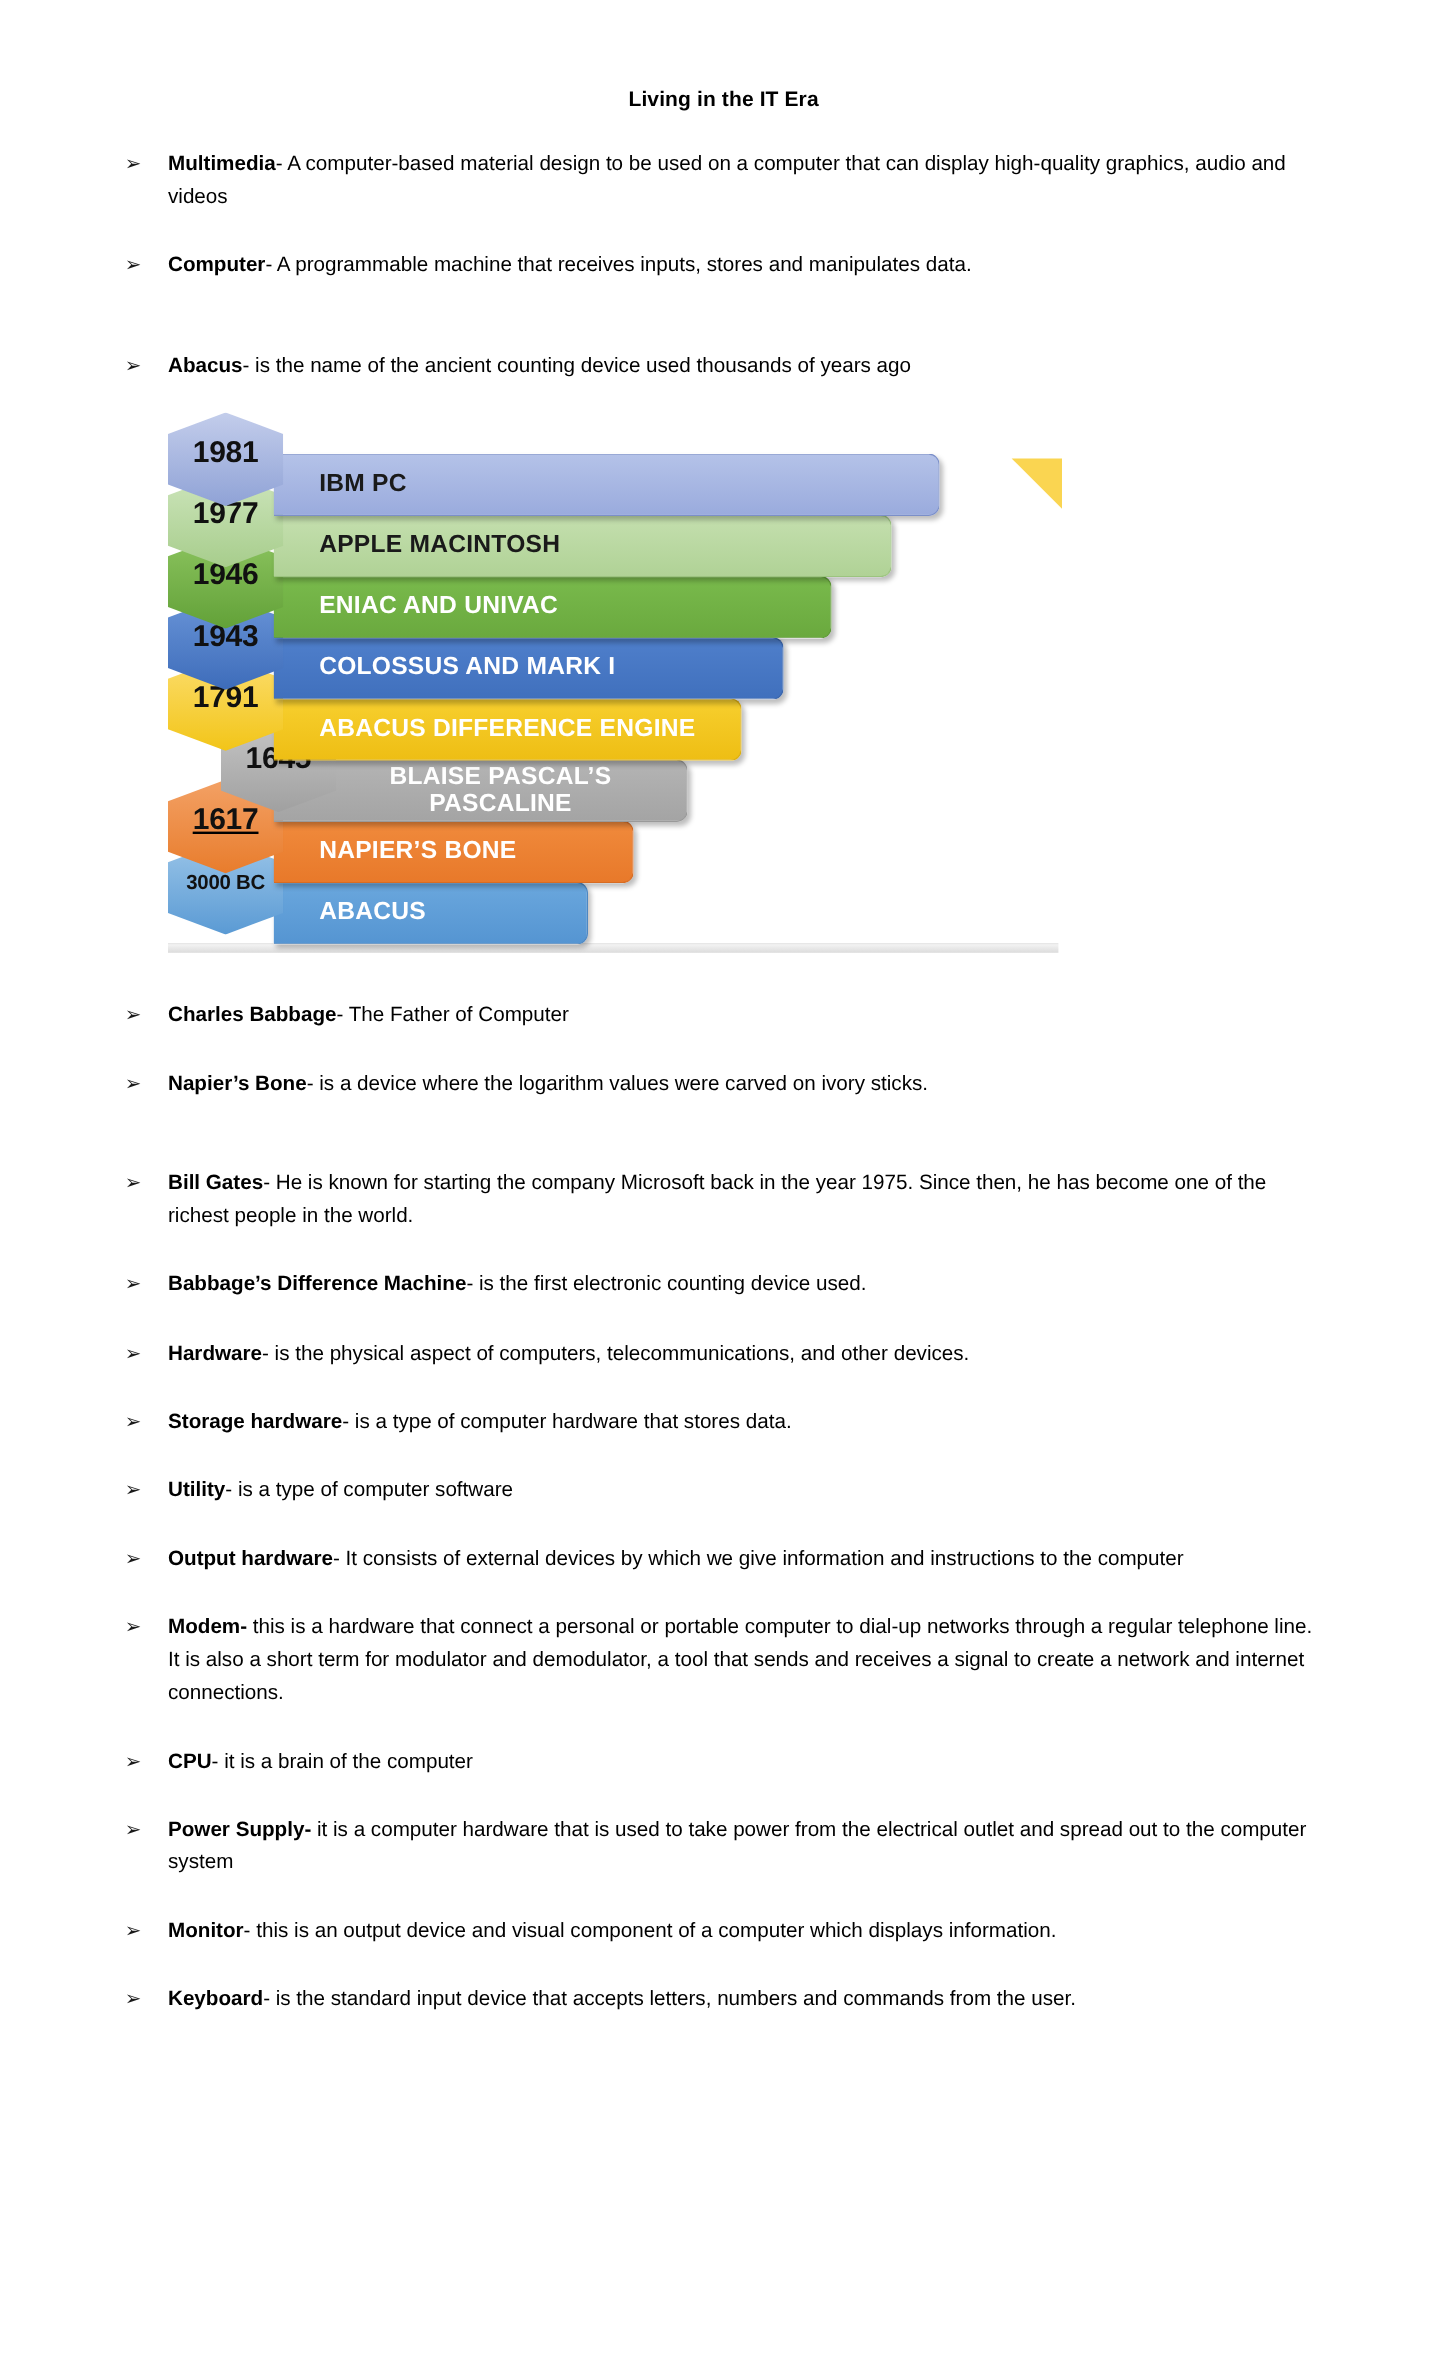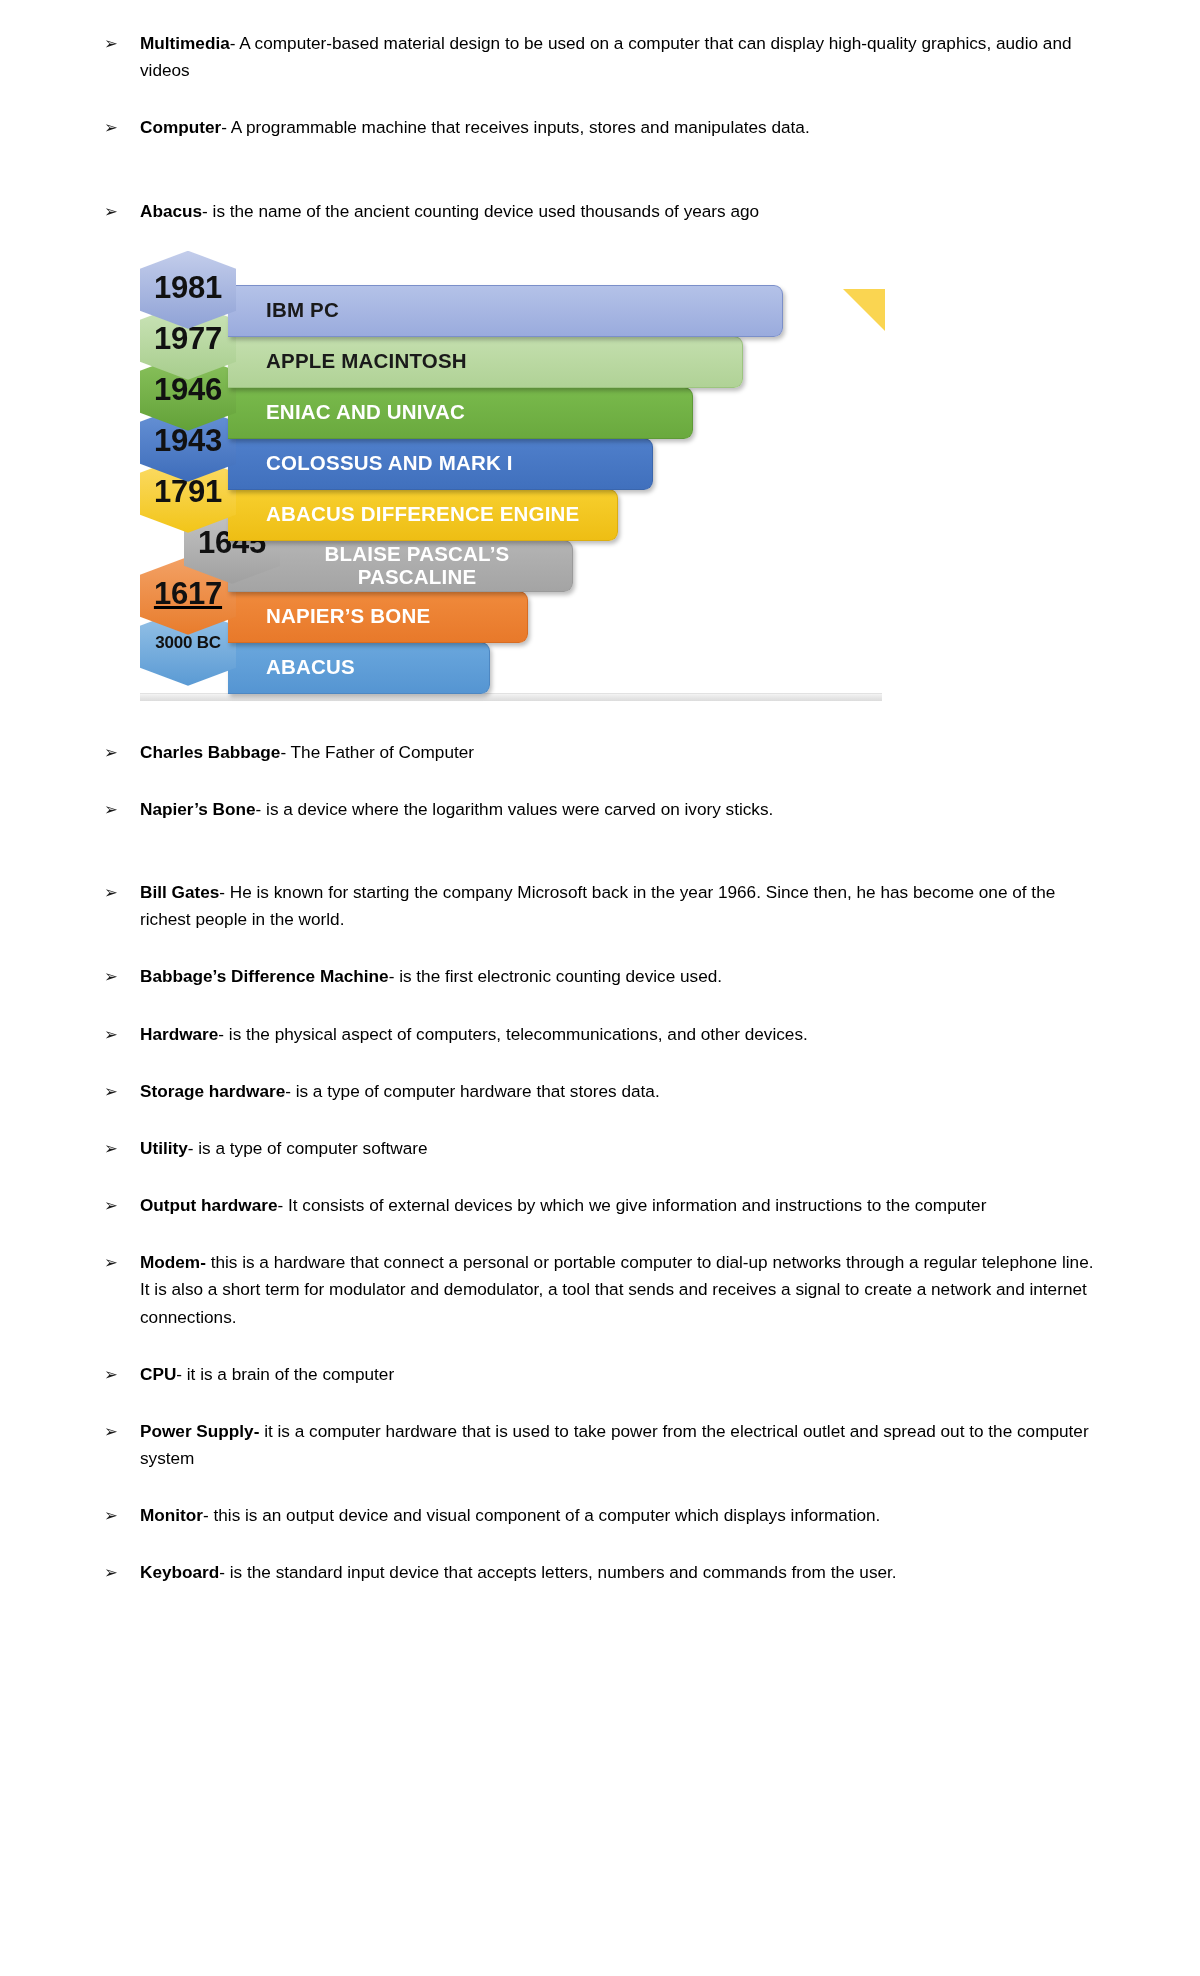--- a/index.html
+++ b/index.html
@@ -119,35 +119,36 @@
     width: 96px;
     height: 78px;
     display: flex;
     align-items: flex-start;
     justify-content: center;
     -webkit-clip-path: polygon(0% 23%, 50% 0%, 100% 23%, 100% 77%, 50% 100%, 0% 77%);
     clip-path: polygon(0% 23%, 50% 0%, 100% 23%, 100% 77%, 50% 100%, 0% 77%);
     filter: drop-shadow(2px 2px 2px rgba(0,0,0,.25));
   }
   .tl-year-text {
-    font-size: 31px;
+    font-size: 25px;
     font-weight: bold;
     color: #111;
     line-height: 1;
     padding-top: 21px;
     letter-spacing: -.2px;
     white-space: nowrap;
   }
   .tl-year-text.small { font-size: 17px; padding-top: 26px; }
 </style>
 </head>
 <body>
 
 <div class="page">
 
+  <div class="doc-title">Living in the IT Era</div>
 
   <ul class="body-list" id="list-top">
       <li class="bullet-item"><span class="bullet-glyph">➢</span><span class="term">Multimedia</span><span>- A computer-based material design to be used on a computer that can display high-quality graphics, audio and videos</span></li>
       <li class="bullet-item"><span class="bullet-glyph">➢</span><span class="term">Computer</span><span>- A programmable machine that receives inputs, stores and manipulates data.</span></li>
       <li class="bullet-item gap-lg"><span class="bullet-glyph">➢</span><span class="term">Abacus</span><span>- is the name of the ancient counting device used thousands of years ago</span></li>
     </ul>
 
   <div class="timeline-figure" id="timeline">
     <div class="tl-flag"></div>
     <div class="tl-baseline"></div>
@@ -213,21 +214,21 @@
         </div>
         <div class="tl-year" style="background: linear-gradient(rgb(154, 197, 232) 0%, rgb(90, 154, 212) 100%);">
           <div class="tl-year-text small">3000 BC</div>
         </div>
       </div>
     </div>
 
   <ul class="body-list" id="list-bottom">
       <li class="bullet-item"><span class="bullet-glyph">➢</span><span class="term">Charles Babbage</span><span>- The Father of Computer</span></li>
       <li class="bullet-item"><span class="bullet-glyph">➢</span><span class="term">Napier’s Bone</span><span>- is a device where the logarithm values were carved on ivory sticks.</span></li>
-      <li class="bullet-item gap-lg"><span class="bullet-glyph">➢</span><span class="term">Bill Gates</span><span>- He is known for starting the company Microsoft back in the year 1966. Since then, he has become one of the richest people in the world.</span></li>
+      <li class="bullet-item gap-lg"><span class="bullet-glyph">➢</span><span class="term">Bill Gates</span><span>- He is known for starting the company Microsoft back in the year 1975. Since then, he has become one of the richest people in the world.</span></li>
       <li class="bullet-item"><span class="bullet-glyph">➢</span><span class="term">Babbage’s Difference Machine</span><span>- is the first electronic counting device used.</span></li>
       <li class="bullet-item"><span class="bullet-glyph">➢</span><span class="term">Hardware</span><span>- is the physical aspect of computers, telecommunications, and other devices.</span></li>
       <li class="bullet-item"><span class="bullet-glyph">➢</span><span class="term">Storage hardware</span><span>- is a type of computer hardware that stores data.</span></li>
       <li class="bullet-item"><span class="bullet-glyph">➢</span><span class="term">Utility</span><span>- is a type of computer software</span></li>
       <li class="bullet-item"><span class="bullet-glyph">➢</span><span class="term">Output hardware</span><span>- It consists of external devices by which we give information and instructions to the computer</span></li>
       <li class="bullet-item"><span class="bullet-glyph">➢</span><span class="term">Modem-</span><span> this is a hardware that connect a personal or portable computer to dial-up networks through a regular telephone line. It is also a short term for modulator and demodulator, a tool that sends and receives a signal to create a network and internet connections.</span></li>
       <li class="bullet-item"><span class="bullet-glyph">➢</span><span class="term">CPU</span><span>- it is a brain of the computer</span></li>
       <li class="bullet-item"><span class="bullet-glyph">➢</span><span class="term">Power Supply-</span><span> it is a computer hardware that is used to take power from the electrical outlet and spread out to the computer system</span></li>
       <li class="bullet-item"><span class="bullet-glyph">➢</span><span class="term">Monitor</span><span>- this is an output device and visual component of a computer which displays information.</span></li>
       <li class="bullet-item"><span class="bullet-glyph">➢</span><span class="term">Keyboard</span><span>- is the standard input device that accepts letters, numbers and commands from the user.</span></li>

